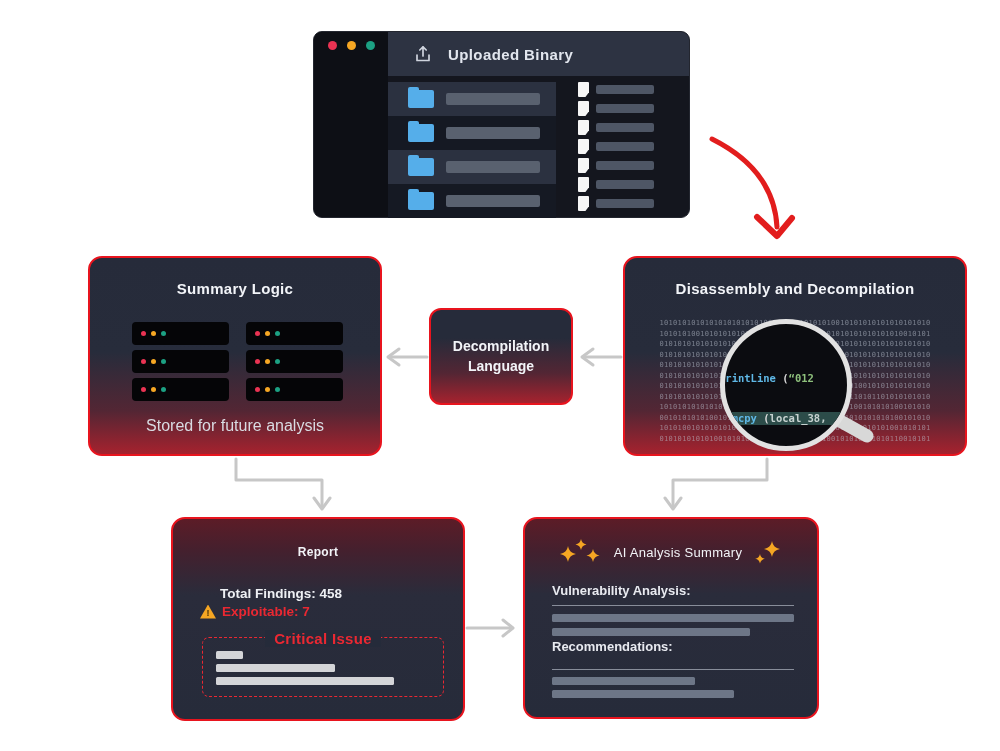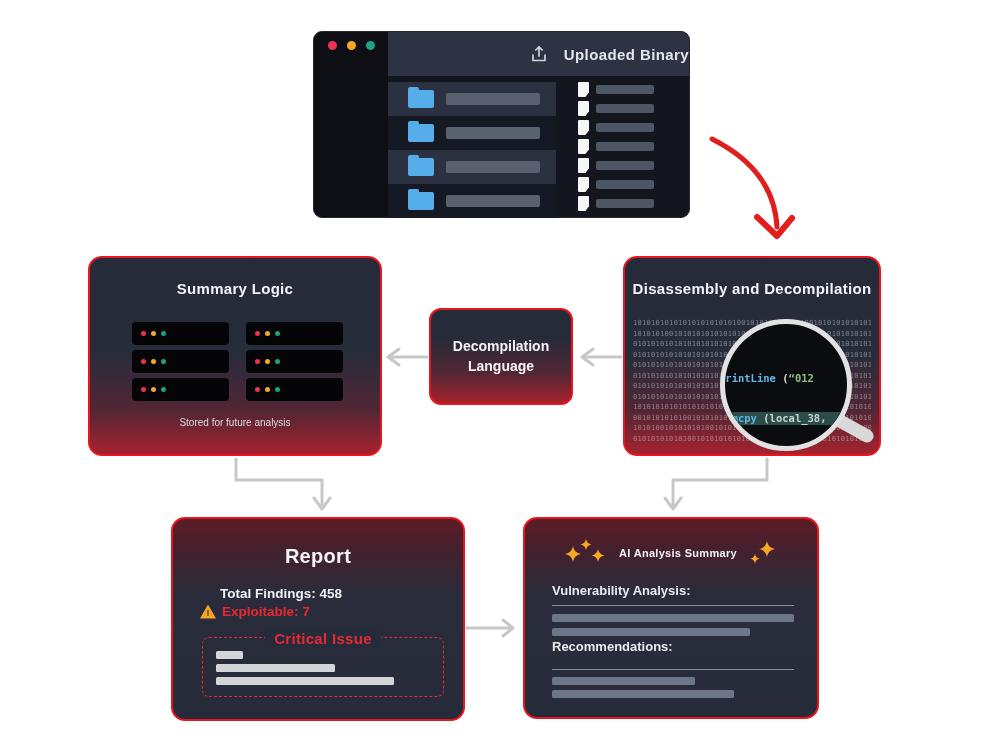--- a/index.html
+++ b/index.html
@@ -3,21 +3,21 @@
 <meta charset="utf-8">
 <style>
   html,body{margin:0;padding:0;background:#ffffff;font-family:"Liberation Sans",sans-serif;}
   #canvas{position:relative;width:1000px;height:751px;background:#ffffff;overflow:hidden;}
 
   
   .window{position:absolute;left:313px;top:31px;width:377px;height:187px;background:#14161e;border-radius:9px;border:1px solid #23262f;box-sizing:border-box;}
   .win-sidebar{position:absolute;left:0;top:0;width:74px;height:100%;background:#0d0f15;border-radius:8px 0 0 8px;}
   .traffic{position:absolute;top:9px;left:14px;display:flex;gap:10px;}
   .dot{width:9px;height:9px;border-radius:50%;}
-  .win-titlebar{position:absolute;left:74px;right:0;top:0;height:44px;background:#2d3342;border-radius:0 8px 0 0;display:flex;align-items:center;justify-content:flex-end;}
+  .win-titlebar{position:absolute;left:74px;right:0;top:0;height:44px;background:#2d3342;border-radius:0 8px 0 0;display:flex;align-items:center;}
   .upload-ic{margin-left:25px;width:20px;height:20px;}
   .win-title{margin-left:15px;color:#e2e6ee;font-size:15px;font-weight:600;letter-spacing:.4px;}
   .folder-list{position:absolute;left:74px;top:50px;width:168px;}
   .folder-row{height:34px;display:flex;align-items:center;}
   .folder-row.light{background:#2b3140;}
   .folder-row.dark{background:#151923;}
   .folder-ic{position:relative;margin-left:20px;width:26px;height:18px;background:#55aeea;border-radius:2px;}
   .folder-ic::before{content:"";position:absolute;top:-3px;left:0;width:11px;height:5px;background:#55aeea;border-radius:2px 2px 0 0;}
   .folder-bar{margin-left:12px;width:94px;height:12px;background:#59616f;border-radius:2px;}
   .file-col{position:absolute;left:248px;top:48px;width:124px;}
@@ -27,21 +27,21 @@
 
   
   .fbox{position:absolute;border:2px solid #e8141e;border-radius:14px;box-sizing:border-box;}
   .grad-top{background:linear-gradient(180deg,#262b3a 0%,#272c3b 48%,#532634 78%,#a6222e 100%);}
   .grad-bottom{background:linear-gradient(180deg,#5c1c27 0%,#44202e 16%,#2a2c3b 38%,#262b3a 100%);}
   .box-title{position:absolute;left:0;right:0;top:22px;text-align:center;color:#f2f4f8;font-size:15px;font-weight:700;letter-spacing:.3px;}
 
   
   .server{position:absolute;width:97px;height:23px;background:#050507;border-radius:4px;display:flex;align-items:center;padding-left:9px;box-sizing:border-box;gap:5px;}
   .sdot{width:5px;height:5px;border-radius:50%;}
-  .al-caption{position:absolute;left:0;right:0;top:159px;text-align:center;color:#d9dbe2;font-size:10px;}
+  .al-caption{position:absolute;left:0;right:0;top:159px;text-align:center;color:#d9dbe2;font-size:16px;}
 
   
   .inter{display:flex;align-items:center;justify-content:center;text-align:center;color:#f2f4f8;font-size:14px;font-weight:700;line-height:1.4;}
 
   
   .binary{position:absolute;left:8px;right:8px;top:60px;height:127px;overflow:hidden;text-align:center;font-family:"DejaVu Sans Mono",monospace;font-size:7px;line-height:10.5px;color:rgba(190,196,210,0.55);letter-spacing:.3px;white-space:nowrap;}
   .mag-handle{position:absolute;left:199px;top:162px;width:52px;height:13px;background:#d8d8d8;border-radius:7px;transform:rotate(29deg);}
   .mag-circle{position:absolute;left:95px;top:61px;width:132px;height:132px;border-radius:50%;background:#0b0c10;border:5px solid #e2e2e2;box-sizing:border-box;overflow:hidden;}
   .code{position:absolute;left:-6px;top:22px;width:260px;font-family:"DejaVu Sans Mono",monospace;font-size:10.5px;font-weight:bold;line-height:13.2px;white-space:pre;}
   .code .hl{background:#2c4c49;margin:0 -20px;padding:0 20px;}
@@ -51,21 +51,21 @@
   .rep-line1{position:absolute;left:47px;top:67px;color:#eef0f4;font-size:13.5px;font-weight:600;}
   .rep-line2{position:absolute;left:27px;top:85px;display:flex;align-items:center;gap:6px;}
   .warn-tri{width:16px;height:14px;background:#f5a623;clip-path:polygon(50% 0,100% 100%,0 100%);display:flex;align-items:flex-end;justify-content:center;color:#4a3206;font-size:9px;font-weight:bold;line-height:12px;}
   .rep-exploit{color:#ea2832;font-size:13.5px;font-weight:700;}
   .dashed-box{position:absolute;left:29px;top:118px;width:242px;height:60px;border:1.5px dashed #ea2832;border-radius:7px;box-sizing:border-box;}
   .crit-label{position:absolute;top:-8px;left:0;right:0;margin:0 auto;width:max-content;background:#252b3a;padding:0 9px;color:#ea2832;font-size:15px;font-weight:700;letter-spacing:.3px;}
   .rep-bar{position:absolute;left:13px;height:8px;background:#d4d5d8;border-radius:1.5px;}
 
   
   .ai-titlerow{position:absolute;left:0;right:0;top:20px;display:flex;align-items:center;justify-content:center;gap:12px;}
-  .ai-title{color:#f2f4f8;font-size:11px;font-weight:700;letter-spacing:.3px;}
+  .ai-title{color:#f2f4f8;font-size:13px;font-weight:400;letter-spacing:.3px;}
   .spark{fill:#f5a623;}
   .ai-label{position:absolute;left:27px;color:#e8eaf0;font-size:13px;font-weight:600;}
   .ai-hr{position:absolute;left:27px;width:242px;height:1px;background:rgba(200,206,218,.6);}
   .ai-bar{position:absolute;left:27px;height:8px;background:#6d7687;border-radius:1.5px;}
 
   .overlay{position:absolute;left:0;top:0;pointer-events:none;}
 </style>
 </head>
 <body>
 
@@ -173,21 +173,21 @@
     <div class="al-caption">Stored for future analysis</div>
   </div>
 
   <div class="fbox inter" style="left:429px;top:308px;width:144px;height:97px;border-radius:12px;background:linear-gradient(180deg,#262b3a 30%,#532634 68%,#a6222e 100%);">
     <div>
       <div>Decompilation</div>
       <div>Language</div>
     </div>
   </div>
 
-  <div class="fbox grad-top" style="left:623px;top:256px;width:258px;height:200px;padding-left:40px;">
+  <div class="fbox grad-top" style="left:623px;top:256px;width:344px;height:200px;padding-left:40px;">
     <div class="box-title">Disassembly and Decompilation</div>
     <div class="binary">
       <div>101010101010101010101010010101010101010010101010101010101010</div>
       <div>101010100101010101010101010010101010101010101010101010010101</div>
       <div>010101010101010101010101001010101010101010101010101010101010</div>
       <div>010101010101010101010101010101010100101010101010101010101010</div>
       <div>010101010101010101010010101010101010101010101010101010101010</div>
       <div>010101010101010101010101010101010101010010101010101010101010</div>
       <div>010101010101010101010101010101010101010101010010101010101010</div>
       <div>010101010101010101010100101010101010101010110101101010101010</div>
@@ -203,21 +203,21 @@
         <div class="hl"><span class="cy">memcpy</span><span class="wh"> (</span><span class="lg">local_38,</span></div>
         
         
         
         
       </div>
     </div>
   </div>
 
   <div class="fbox grad-bottom" style="left:171px;top:517px;width:294px;height:204px;">
-    <div class="box-title" style="top:26px;font-size:20px;">Report</div>
+    <div class="box-title" style="top:26px;font-size:12px;">Report</div>
     <div class="rep-line1">Total Findings: 458</div>
     <div class="rep-line2">
       <div class="warn-tri">!</div>
       <span class="rep-exploit">Exploitable: 7</span>
     </div>
     <div class="dashed-box">
       <div class="crit-label">Critical Issue</div>
       <div class="rep-bar" style="top:13px;width:27px;"></div>
       <div class="rep-bar" style="top:26px;width:119px;"></div>
       <div class="rep-bar" style="top:39px;width:178px;"></div>

